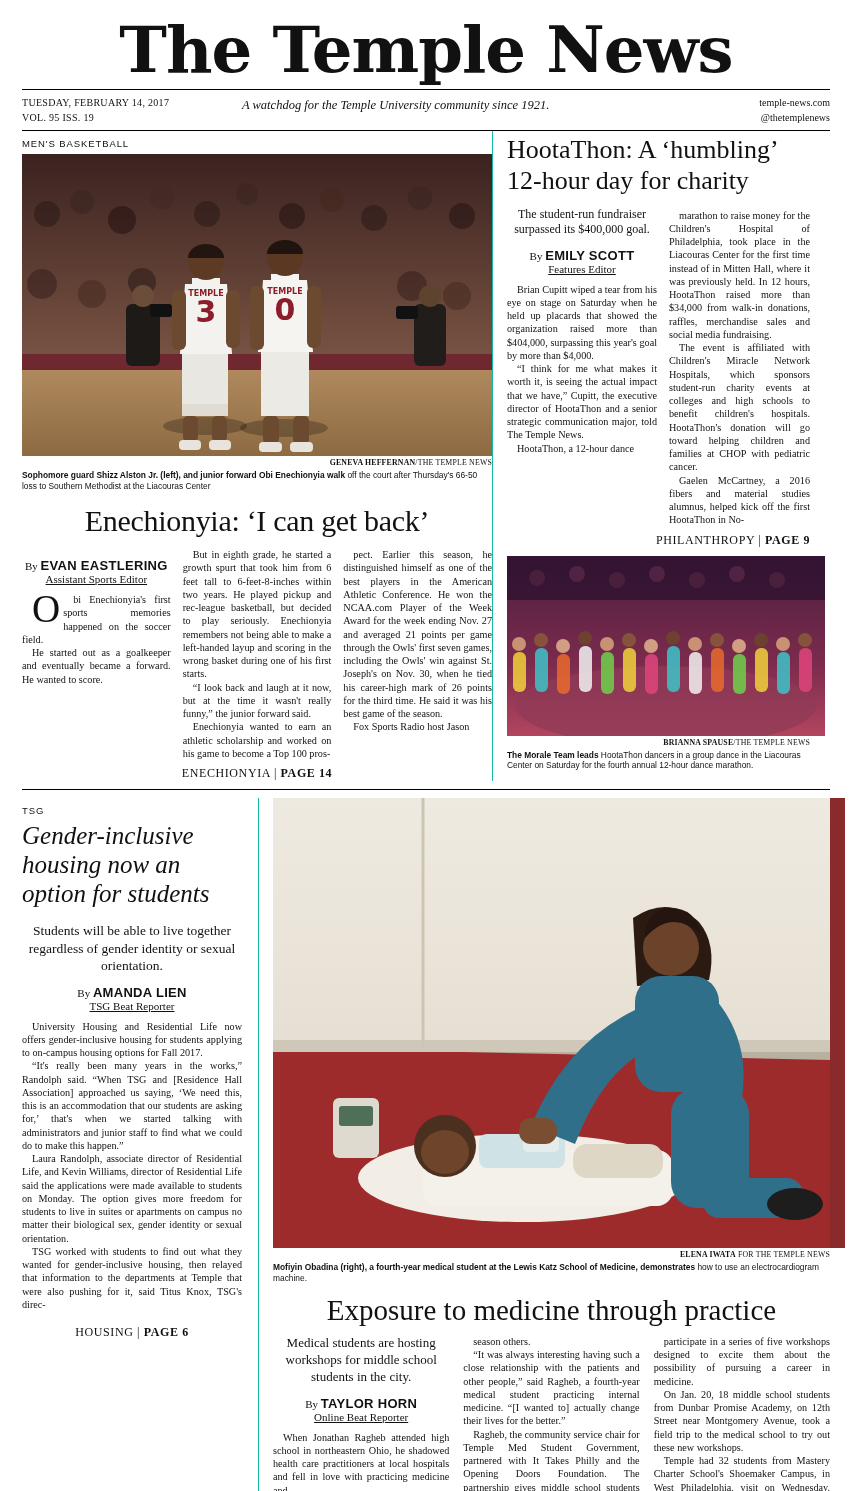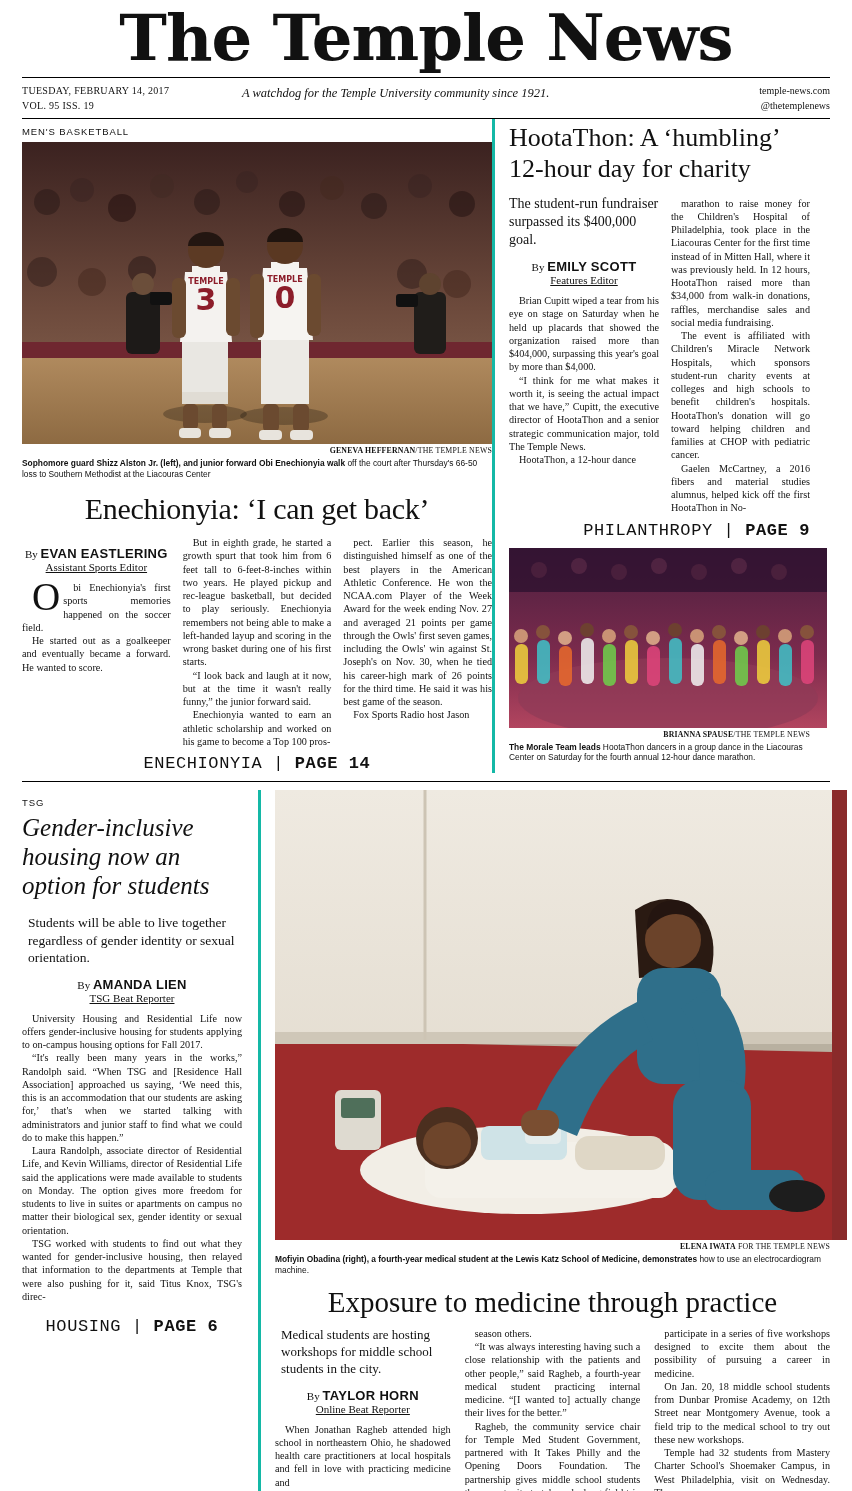--- a/index.html
+++ b/index.html
@@ -8,21 +8,21 @@
     width: 852px;
     height: 1491px;
     background:#ffffff;
     font-family: "Liberation Serif", serif;
     color:#111;
     overflow:hidden;
   }
   .page { width:852px; height:1491px; position:relative; padding:0 22px; }
 
   
-  .masthead { text-align:center; padding-top:4px; }
+  .masthead { text-align:center; padding-top:16px; }
   .masthead-title {
     font-family:"DejaVu Serif", serif;
     font-weight:bold;
     font-size:64px;
     line-height:1.05;
     letter-spacing:-1px;
     white-space:nowrap;
   }
   .masthead-rule { border-top:1px solid #000; margin-top:6px; }
   .masthead-bar {
@@ -41,21 +41,21 @@
   .credit { font-size:7.8px; text-align:right; padding-top:2px; font-family:Liberation Serif, serif; letter-spacing:.2px;}
   .credit b { font-weight:bold; }
   .cap-b { font-weight:bold; }
   .byline-block { text-align:center; margin:10px 0 8px 0; }
   .byline-by { font-size:11px; }
   .byline-name { font-weight:bold; font-size:13px; letter-spacing:.3px; font-family:"Liberation Sans", sans-serif;}
   .byline-title { font-size:11px; font-style:normal;text-decoration:underline; }
   .body-col { font-size:10.2px; line-height:1.30; text-align:justify; hyphens:auto; }
   .body-col p { margin:0; text-indent:10px; }
   .body-col p:first-child { text-indent:10px; }
-  .jump { text-align:center; font-size:17px; letter-spacing:.6px; font-family:Liberation Mono, monospace; padding-top:6px; }
+  .jump { text-align:center; font-size:12px; letter-spacing:.6px; font-family:Liberation Serif, serif; padding-top:6px; }
   .jump b { font-weight:bold; }
   .sep { border-top:1px solid #000; }
 
   
   .top-section { display:flex; }
   .top-left { width:470px; }
   .top-right { width:318px; }
 
   .bb-photo { width:470px; height:302px; position:relative; background:#6a3b3b; }
   .headline-main {
@@ -66,37 +66,37 @@
   .enech-cols { display:flex; gap:12px; }
   .enech-c1 { width:150px; }
   .enech-c2 { width:150px; }
   .enech-c3 { width:150px; }
   .dropcap-p:first-letter {
     float:left; font-size:39px; line-height:32px; padding-right:3px; font-weight:normal;
     font-family:"Liberation Serif", serif;
   }
 
   .hoota-head { font-size:26px; line-height:1.18; margin:4px 0 10px 0; }
-  .hoota-deck { font-size:14px; line-height:1.3; width:150px; }
+  .hoota-deck { font-size:12px; line-height:1.3; text-align:center; width:150px; }
   .hoota-cols { display:flex; gap:12px; }
   .hoota-c { width:150px; }
   .hoota-photo { width:318px; height:180px; margin-top:8px; background:#2a1c3a; position:relative; }
 
   
   .mid-section { display:flex; gap:16px; padding-top:8px; }
   .mid-left { width:220px; }
   .mid-right { width:572px; }
   .gi-head { font-size:25px; font-style:italic; line-height:1.16; margin:2px 0 14px 0; }
-  .gi-deck { font-size:13.5px; line-height:1.3; padding:0 6px; }
+  .gi-deck { font-size:13.5px; line-height:1.3; text-align:center; padding:0 6px; }
   .mid-photo { width:572px; height:450px; background:#8a2a2a; position:relative; }
   .expo-head { font-size:29px; text-align:center; margin:10px 0 8px 0; }
   .expo-cols { display:flex; gap:14px; }
   .expo-c { width:181px; }
 
-  .vline { border-left:3px solid #14b8a6; }
+  .vline { border-left:1px solid #14b8a6; }
 </style>
 </head>
 <body>
 
 <div class="page">
 
   <div class="masthead">
     <div class="masthead-title">The Temple News</div>
   </div>
   <div class="masthead-rule"></div>

